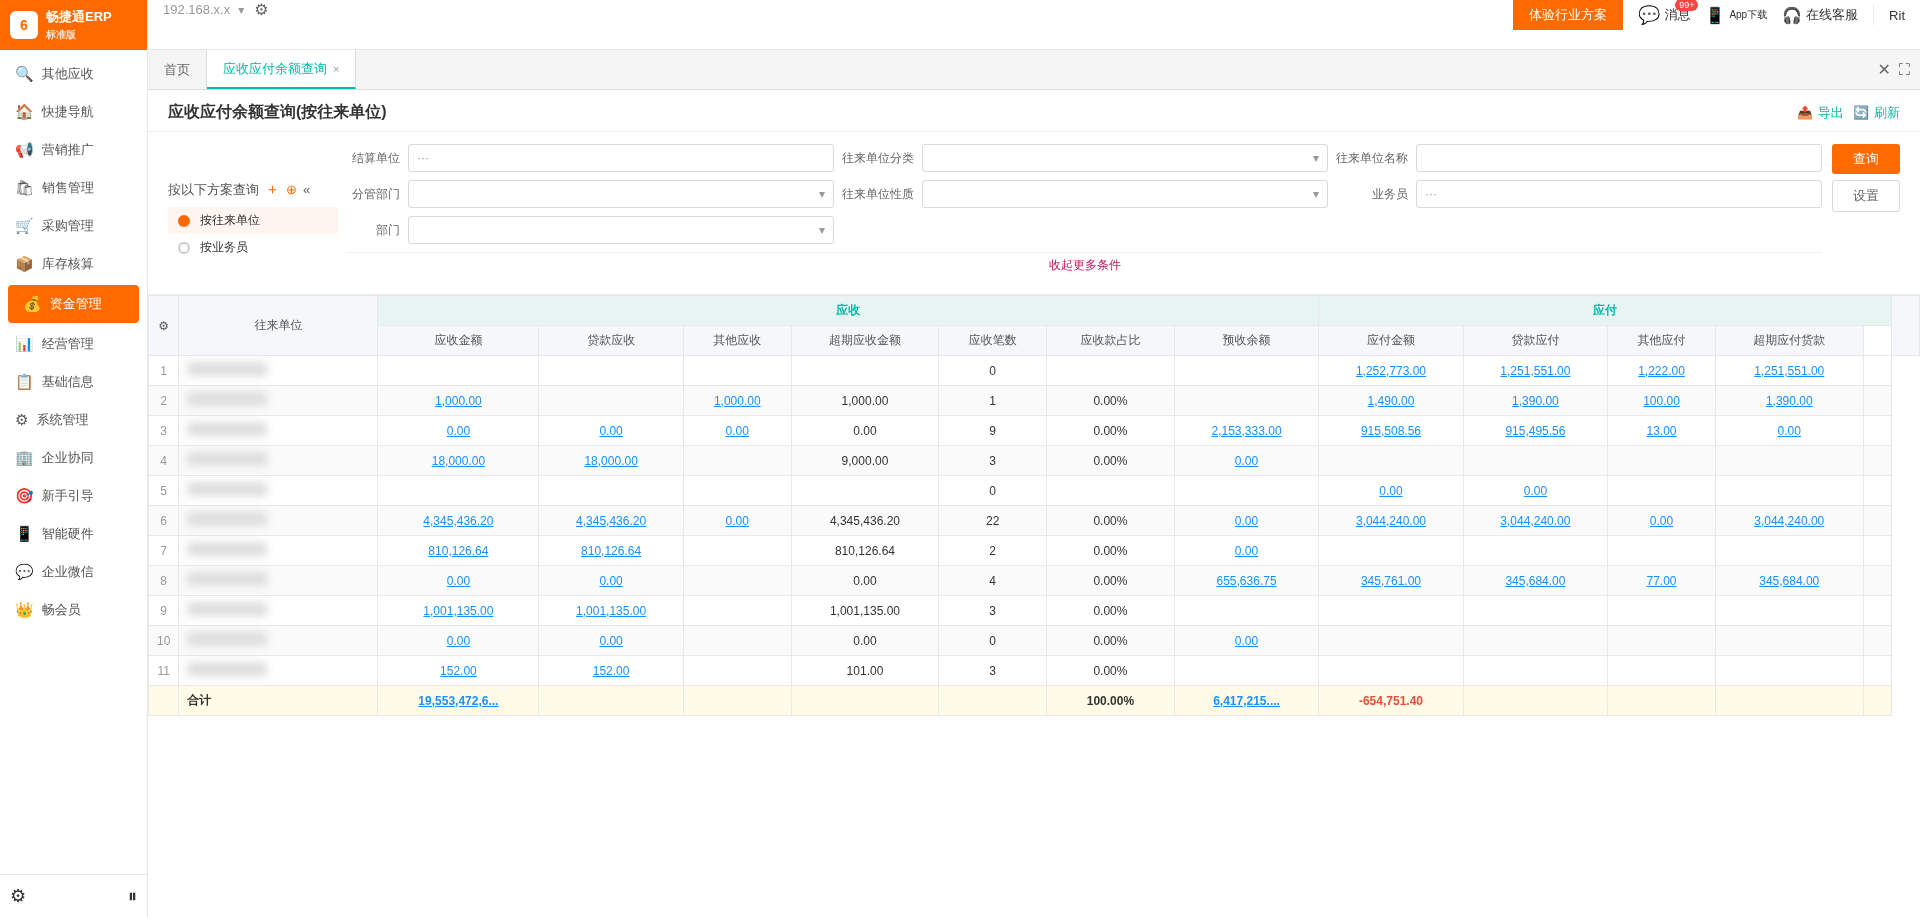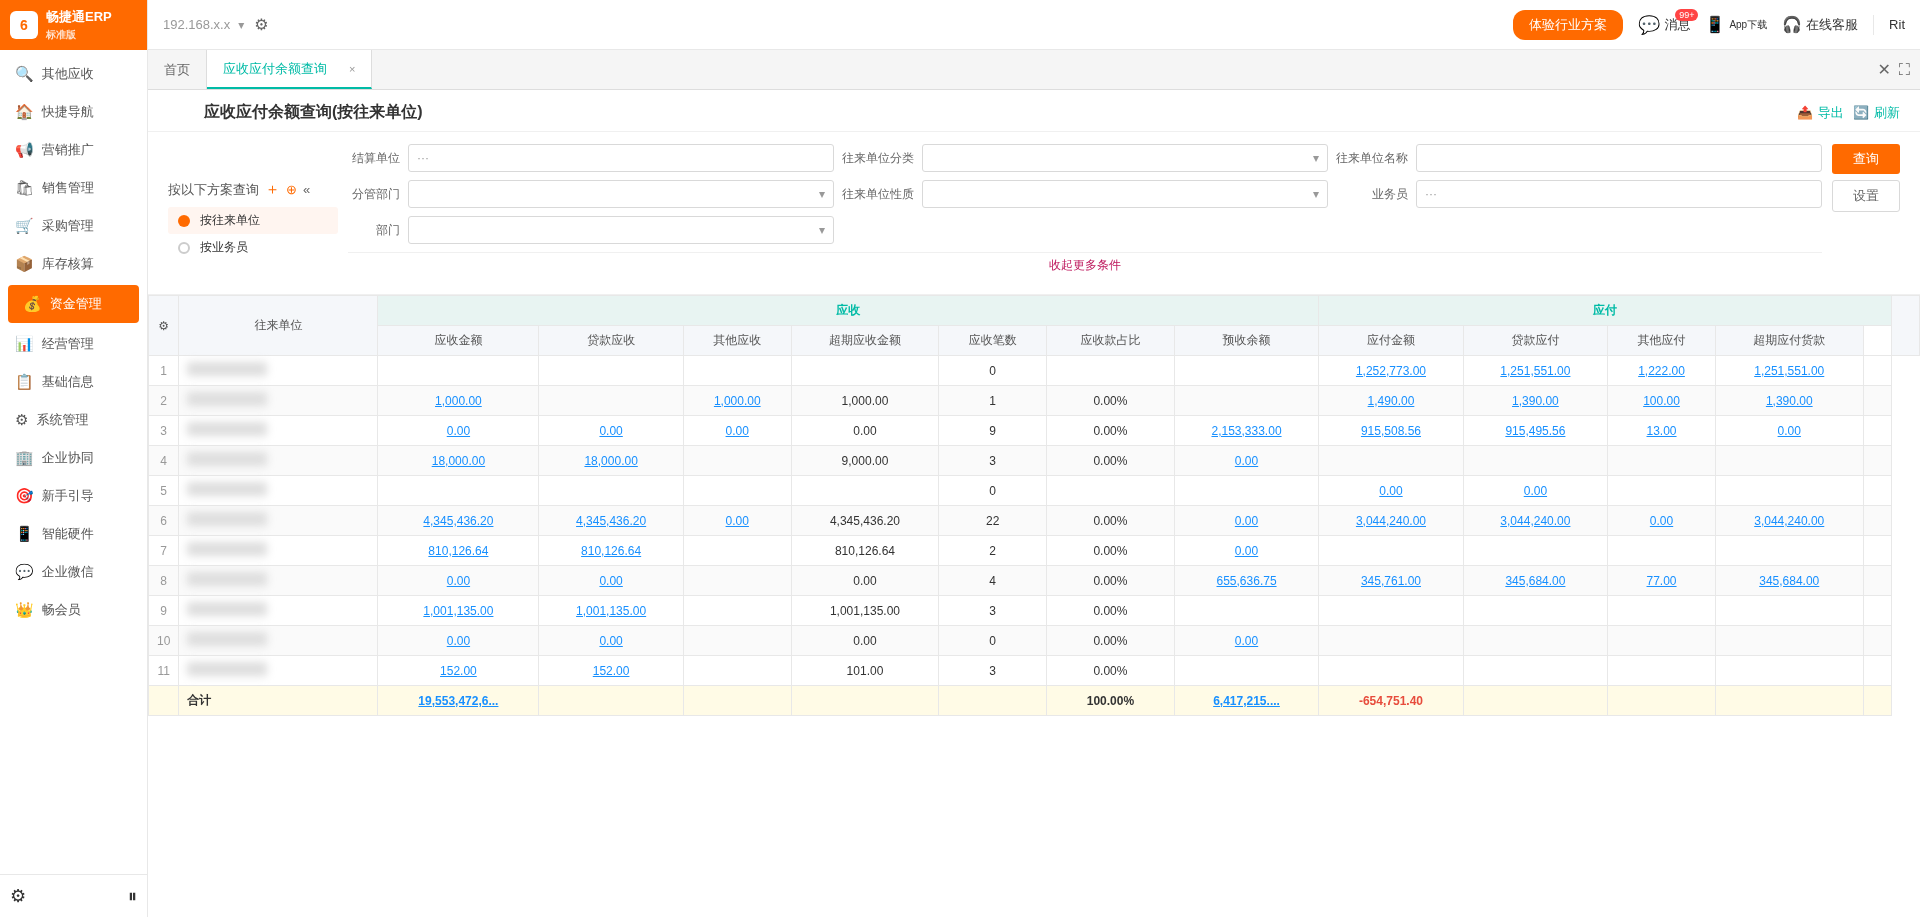--- a/index.html
+++ b/index.html
@@ -25,26 +25,26 @@
     .sidebar-item.active { background: #ff6a00; color: #fff; border-radius: 4px; margin: 2px 8px; }
     .sidebar-item .icon { margin-right: 8px; font-size: 15px; }
     .sidebar-footer {
       padding: 10px; border-top: 1px solid #e8e8e8; display: flex; align-items: center; justify-content: space-between;
     }
 
     
     .topbar {
       position: fixed; left: 148px; top: 0; right: 0; height: 50px;
       background: #fff; border-bottom: 1px solid #e8e8e8; z-index: 99;
-      display: flex; align-items: center; padding: 0 15px;
+      display: flex; align-items: flex-start; padding: 0 15px;
     }
     .topbar-left { display: flex; align-items: center; flex: 1; }
     .topbar-actions { display: flex; align-items: center; gap: 15px; }
     .topbar-btn-trial {
-      background: #ff6a00; color: #fff; border: none; padding: 6px 16px; border-radius: 12px; cursor: pointer; font-size: 13px;
+      background: #ff6a00; color: #fff; border: none; padding: 6px 16px; border-radius: 0; cursor: pointer; font-size: 13px;
     }
     .topbar-badge {
       position: absolute; top: -5px; right: -8px; background: #ff4444; color: #fff; border-radius: 10px;
       font-size: 9px; padding: 1px 4px; min-width: 16px; text-align: center;
     }
     .topbar-user { color: #333; font-size: 13px; }
 
     
     .tabs-bar {
       position: fixed; left: 148px; top: 50px; right: 0; height: 40px;
@@ -62,21 +62,21 @@
 
     
     .main-content {
       position: fixed; left: 148px; top: 90px; right: 0; bottom: 0;
       background: #fff; overflow: auto;
     }
     .page-header {
       padding: 12px 20px 8px; background: #fff; border-bottom: 1px solid #f0f0f0;
       display: flex; align-items: center; justify-content: space-between;
     }
-    .page-title { font-size: 16px; font-weight: bold; color: #333; margin-left: 36px; }
+    .page-title { font-size: 16px; font-weight: bold; color: #333; }
     .page-header-actions { display: flex; gap: 10px; }
     .header-btn { display: flex; align-items: center; gap: 4px; color: #00bba6; cursor: pointer; font-size: 13px; }
 
     
     .filter-area {
       padding: 12px 20px; background: #fff; border-bottom: 1px solid #f0f0f0;
     }
     .query-option { display: flex; align-items: center; gap: 6px; padding: 5px 10px; cursor: pointer; border-radius: 3px; }
     .query-option.active { background: #fff5f0; }
 
@@ -206,21 +206,21 @@
     </div>
     <div style="width:1px;height:20px;background:#e8e8e8;"></div>
     <span class="topbar-user" style="cursor:pointer;">Rit</span>
   </div>
 </div>
 
 <div class="tabs-bar">
   <div class="tab-item">
     <span>首页</span>
   </div>
-  <div class="tab-item active" style="background:#fff;color:#00bba6;gap:16px;">
+  <div class="tab-item active" style="background:#fff;color:#00bba6;">
     <span>应收应付余额查询</span>
     <span class="close-btn">×</span>
   </div>
   <div class="tabs-right">
     <span class="tabs-right-icon" style="cursor:pointer;">✕</span>
     <span class="tabs-right-icon" style="cursor:pointer;">⛶</span>
   </div>
 </div>
 
 <div class="main-content">

